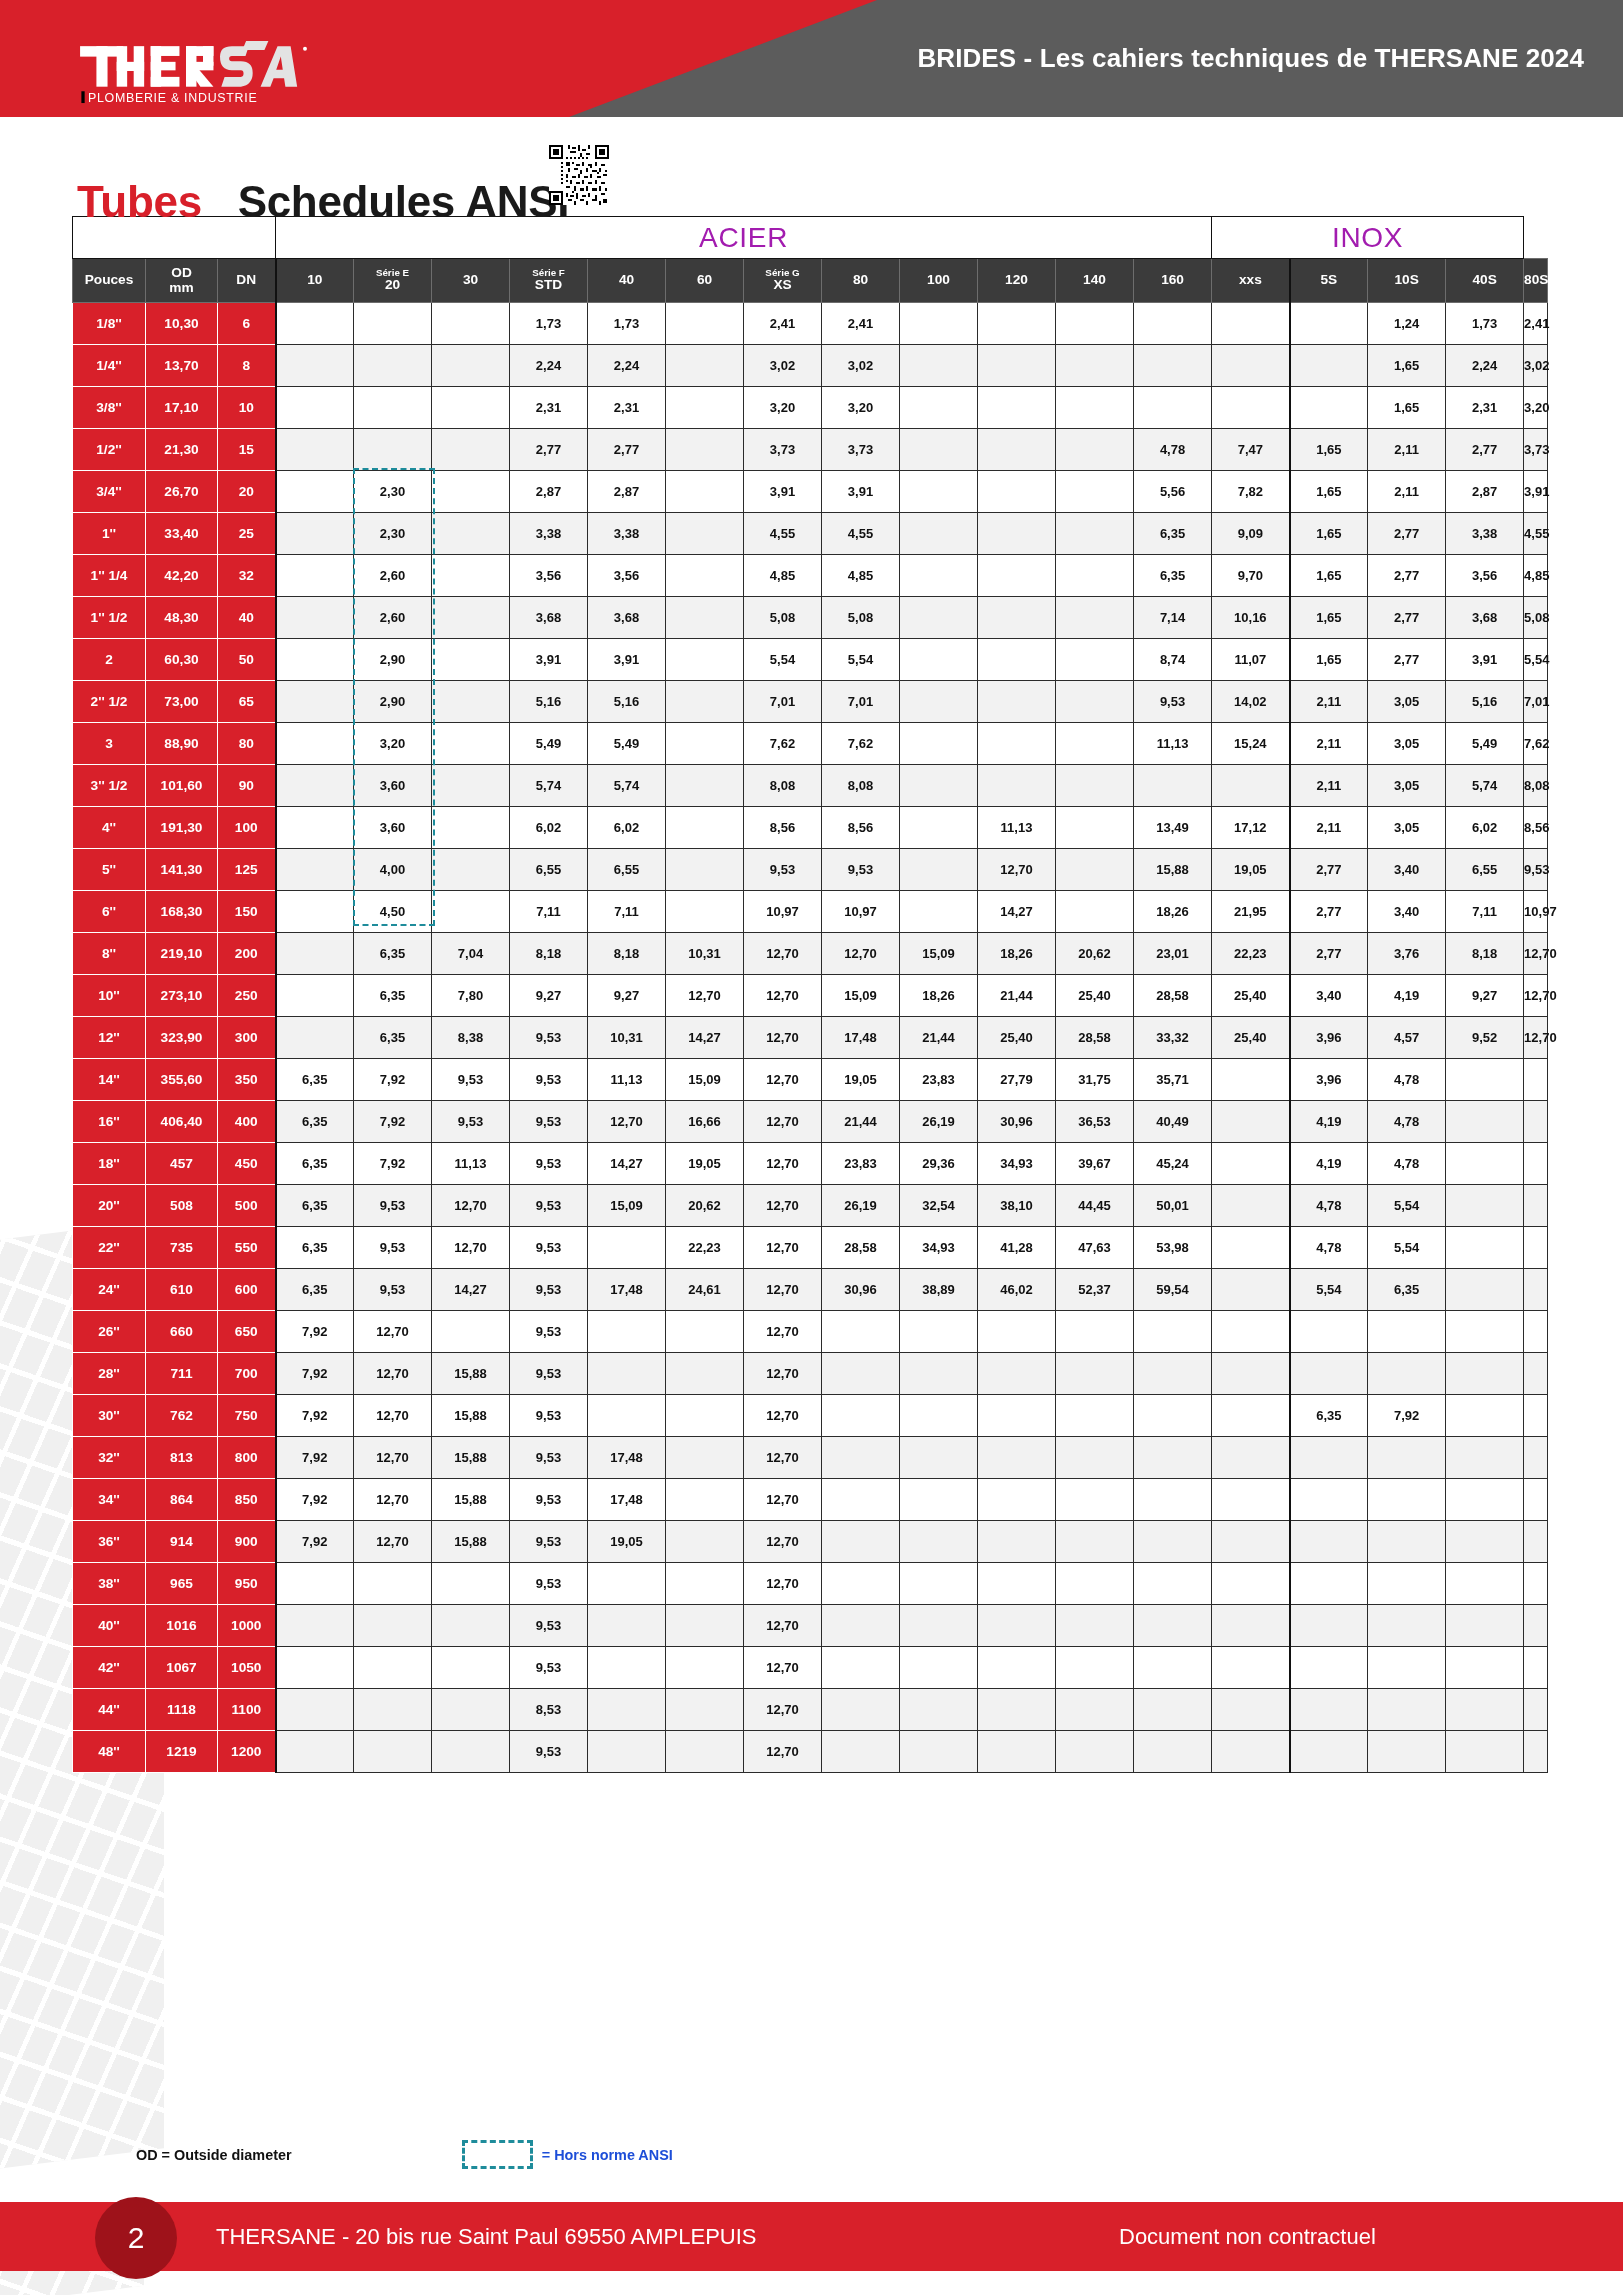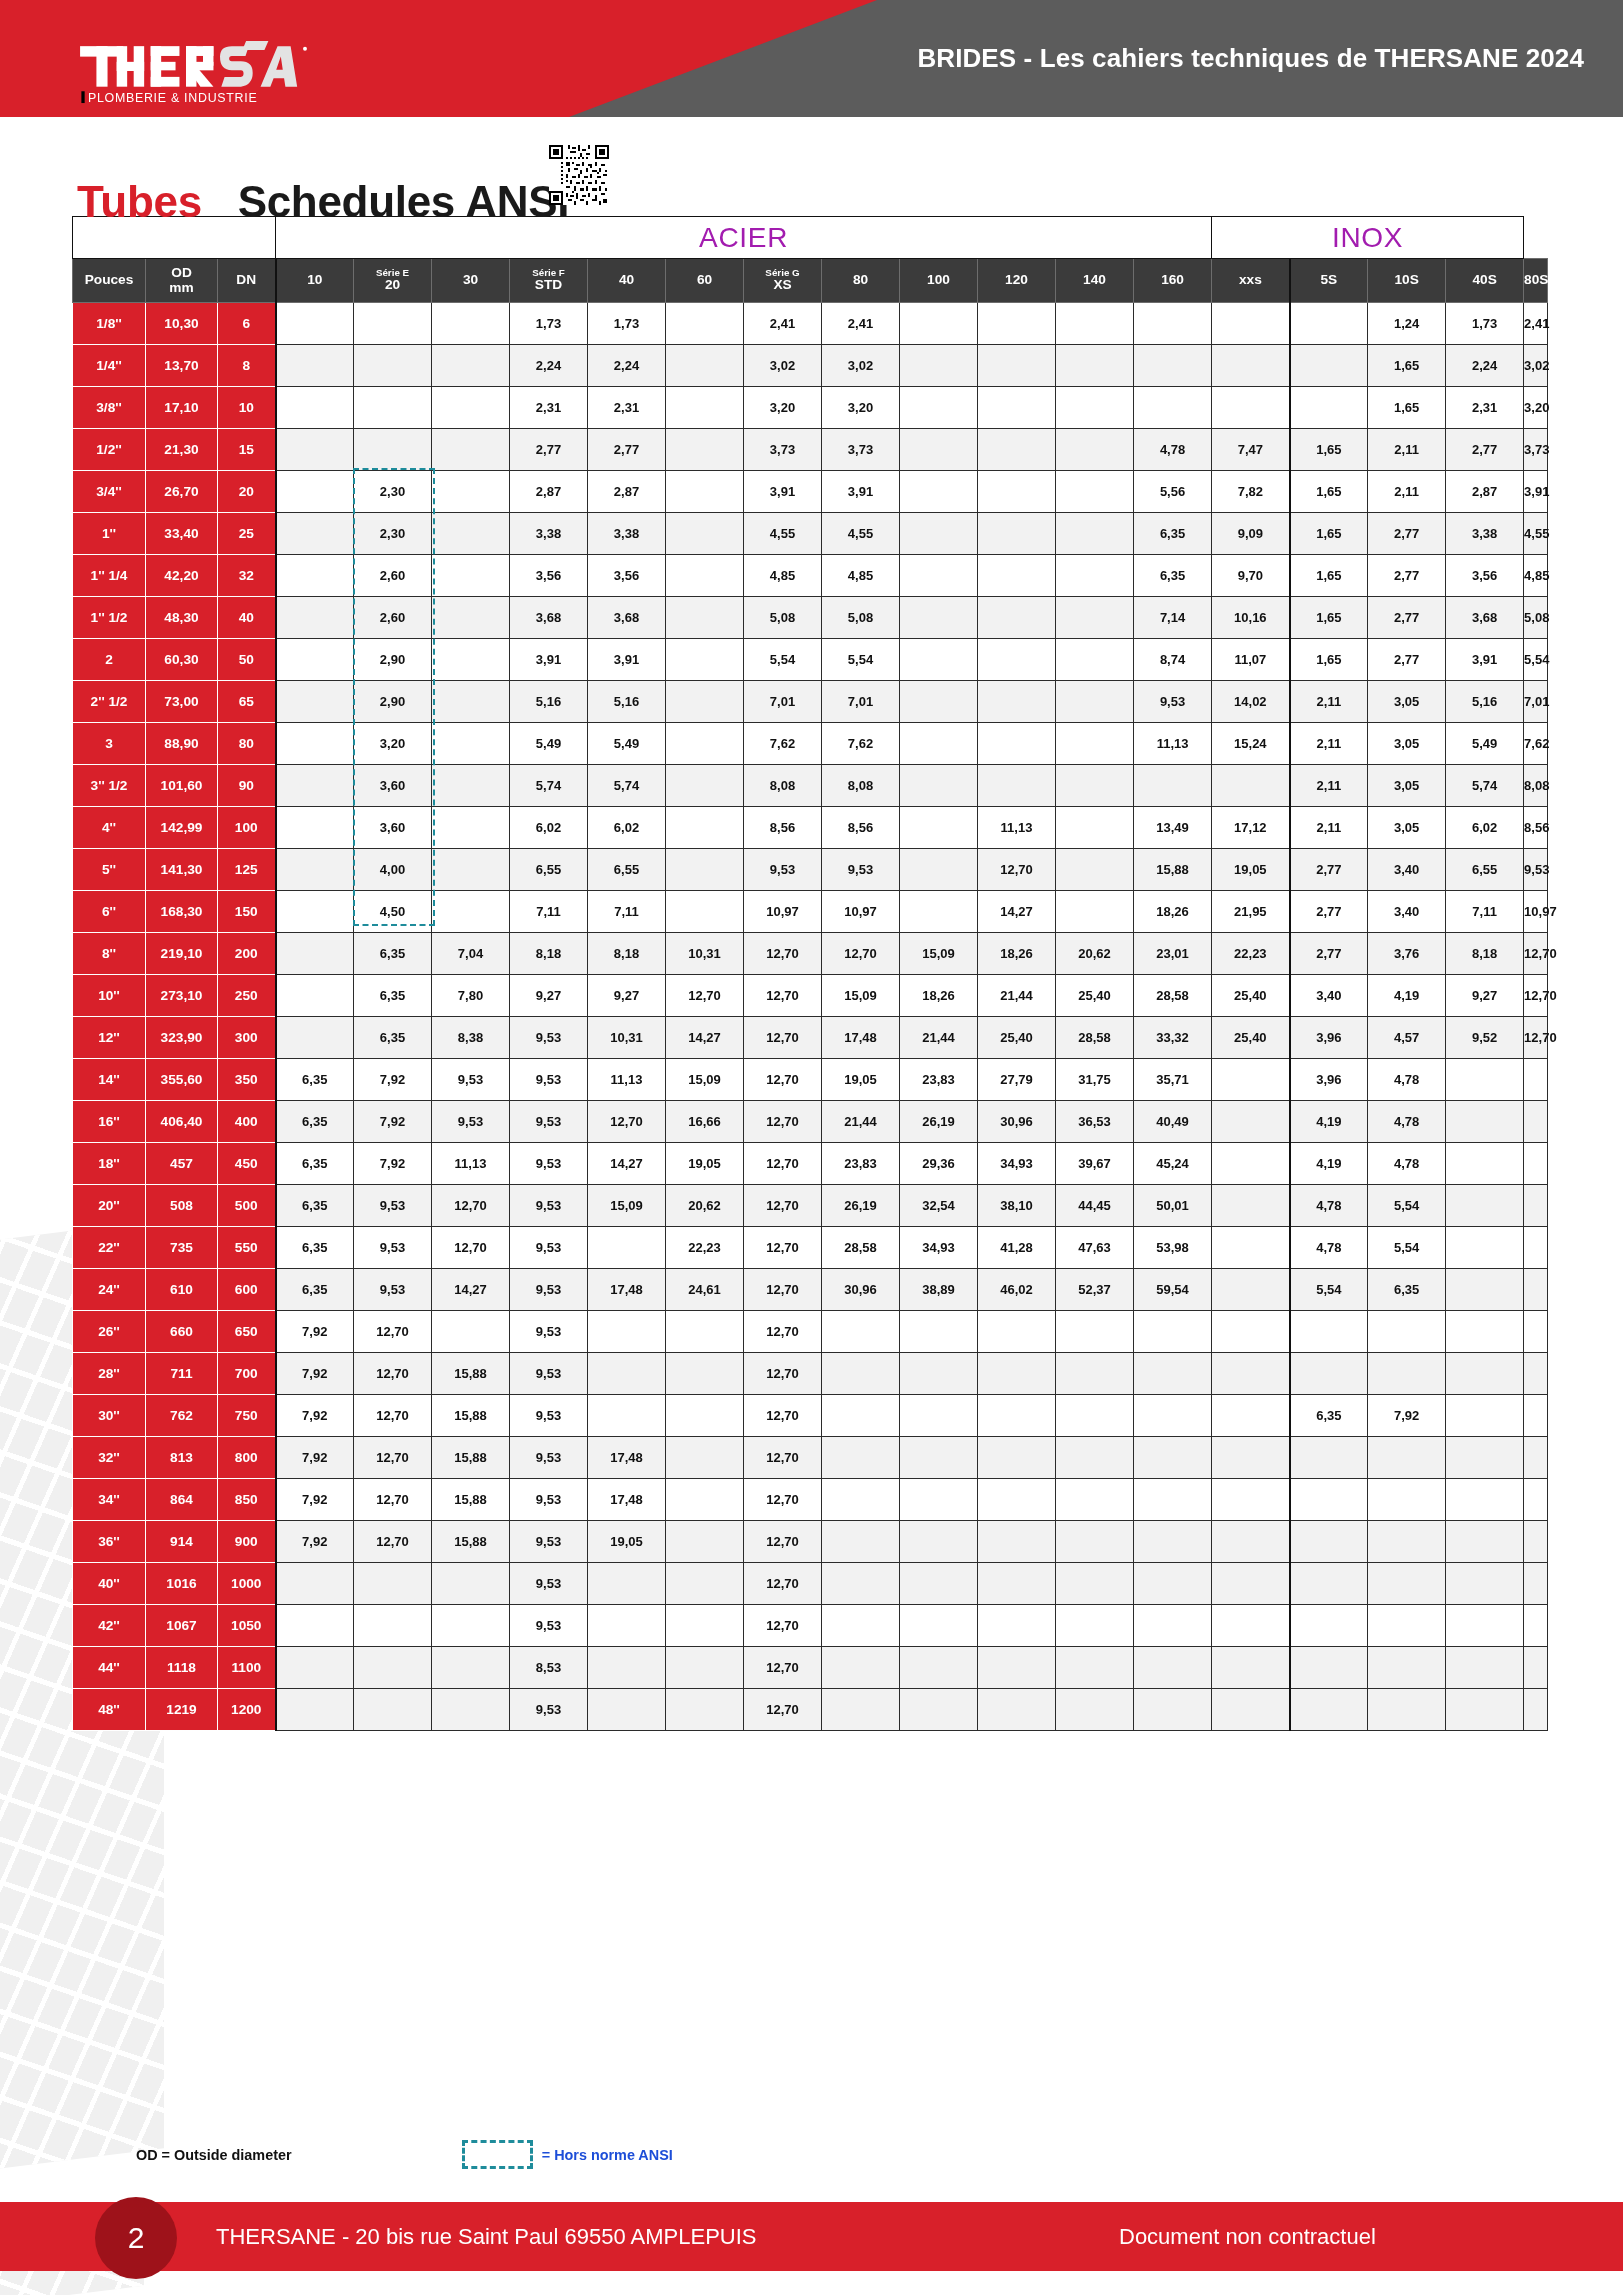--- a/index.html
+++ b/index.html
@@ -674,21 +674,21 @@
           <td class="v"></td>
           <td class="v"></td>
           <td class="v sep-r"></td>
           <td class="v sep-l">2,11</td>
           <td class="v">3,05</td>
           <td class="v">5,74</td>
           <td class="v">8,08</td>
         </tr>
         <tr class="data">
           <td class="idc">4''</td>
-          <td class="idc">142,99</td>
+          <td class="idc">191,30</td>
           <td class="idc last">100</td>
           <td class="v sep-l"></td>
           <td class="v">3,60</td>
           <td class="v"></td>
           <td class="v">6,02</td>
           <td class="v">6,02</td>
           <td class="v"></td>
           <td class="v">8,56</td>
           <td class="v">8,56</td>
           <td class="v"></td>
@@ -1068,20 +1068,42 @@
           <td class="v"></td>
           <td class="v"></td>
           <td class="v"></td>
           <td class="v"></td>
           <td class="v sep-r"></td>
           <td class="v sep-l"></td>
           <td class="v"></td>
           <td class="v"></td>
           <td class="v"></td>
         </tr>
+        <tr class="data">
+          <td class="idc">38''</td>
+          <td class="idc">965</td>
+          <td class="idc last">950</td>
+          <td class="v sep-l"></td>
+          <td class="v"></td>
+          <td class="v"></td>
+          <td class="v">9,53</td>
+          <td class="v"></td>
+          <td class="v"></td>
+          <td class="v">12,70</td>
+          <td class="v"></td>
+          <td class="v"></td>
+          <td class="v"></td>
+          <td class="v"></td>
+          <td class="v"></td>
+          <td class="v sep-r"></td>
+          <td class="v sep-l"></td>
+          <td class="v"></td>
+          <td class="v"></td>
+          <td class="v"></td>
+        </tr>
         <tr class="data alt">
           <td class="idc">40''</td>
           <td class="idc">1016</td>
           <td class="idc last">1000</td>
           <td class="v sep-l"></td>
           <td class="v"></td>
           <td class="v"></td>
           <td class="v">9,53</td>
           <td class="v"></td>
           <td class="v"></td>

